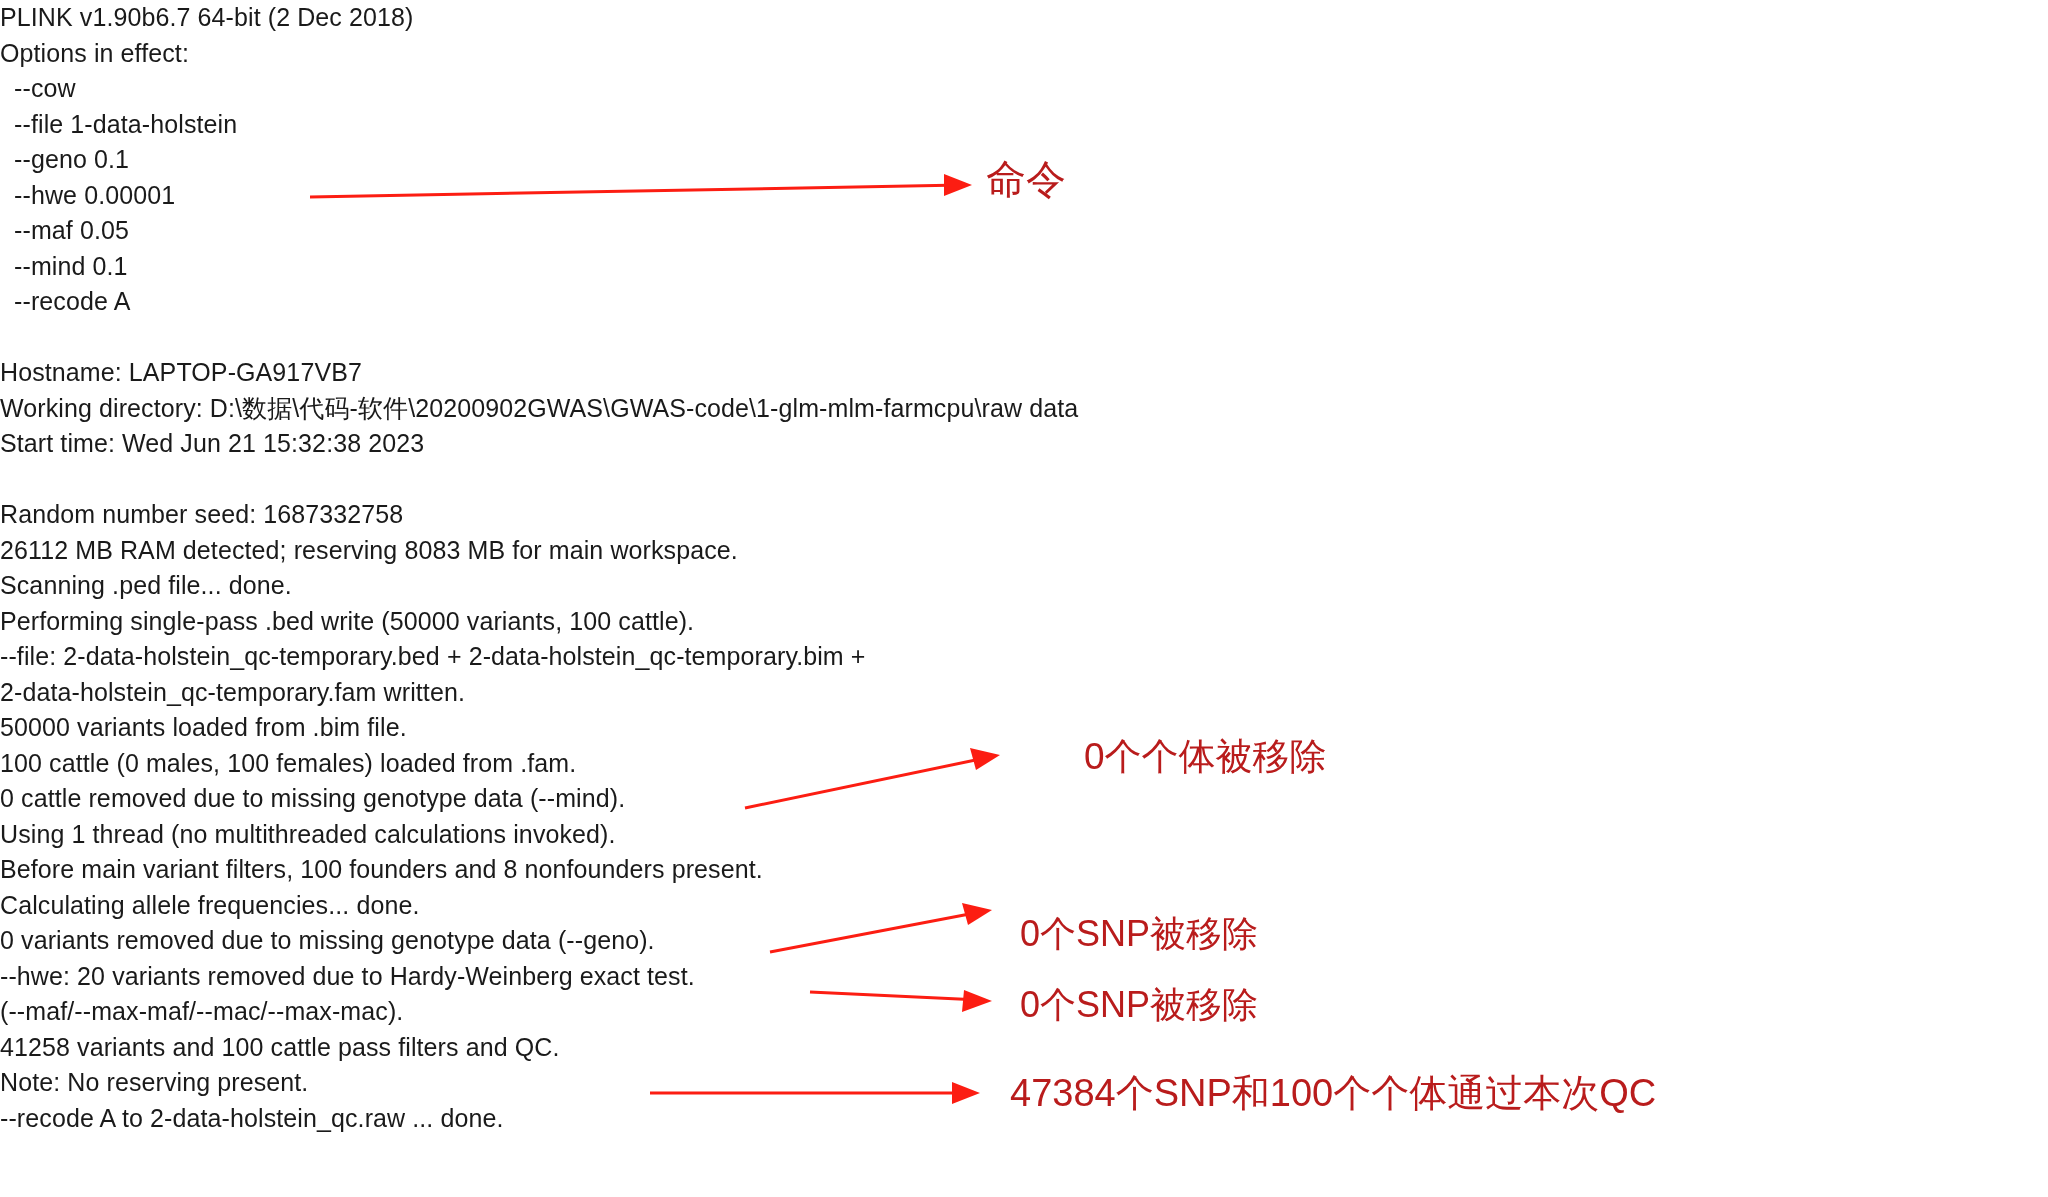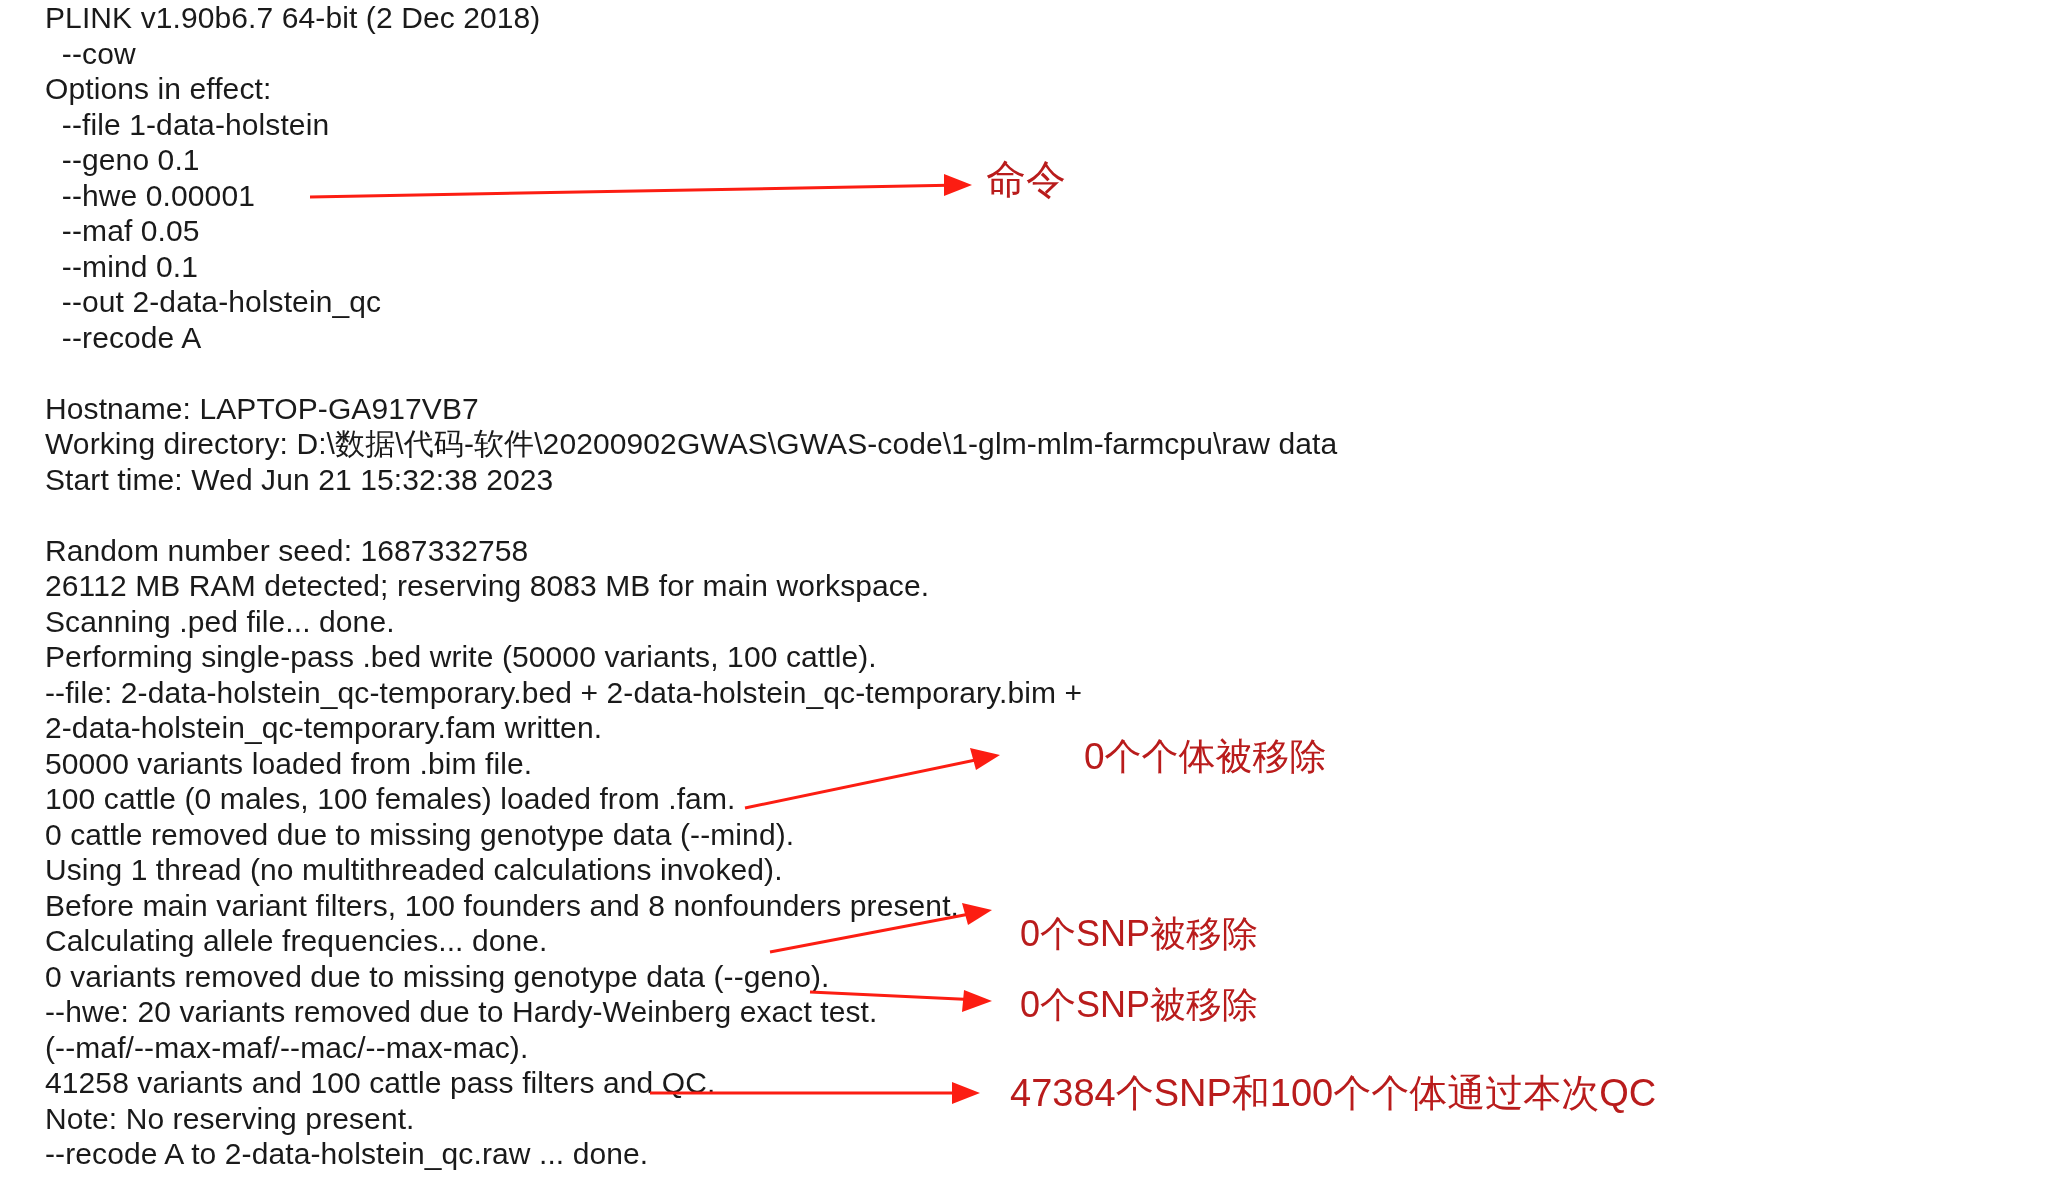--- a/index.html
+++ b/index.html
@@ -15,26 +15,25 @@
     font-family: "Liberation Sans", sans-serif;
   }
   #log {
     position: absolute;
     left: 0px;
     top: 0px;
     width: 1400px;
   }
   .log-line {
     font-family: "Liberation Sans", sans-serif;
-    font-size: 30px;
+    font-size: 25px;
     line-height: 35.5px;
     color: #1a1a1a;
     white-space: pre;
     letter-spacing: 0.1px;
-    margin-left: 45px;
   }
   .log-line.blank {
     color: transparent;
   }
   .annotation {
     position: absolute;
     color: #b91c1c;
     font-family: "Liberation Sans", sans-serif;
     white-space: pre;
   }
@@ -76,28 +75,27 @@
     width: 2048px;
     height: 1197px;
     pointer-events: none;
   }
 </style>
 </head>
 <body>
 
 <div id="log">
   <div class="log-line">PLINK v1.90b6.7 64-bit (2 Dec 2018)</div>
+  <div class="log-line">Options in effect:</div>
   <div class="log-line">  --cow</div>
-  <div class="log-line">Options in effect:</div>
   <div class="log-line">  --file 1-data-holstein</div>
   <div class="log-line">  --geno 0.1</div>
   <div class="log-line">  --hwe 0.00001</div>
   <div class="log-line">  --maf 0.05</div>
   <div class="log-line">  --mind 0.1</div>
-  <div class="log-line">  --out 2-data-holstein_qc</div>
   <div class="log-line">  --recode A</div>
   <div class="log-line blank">&nbsp;</div>
   <div class="log-line">Hostname: LAPTOP-GA917VB7</div>
   <div class="log-line">Working directory: D:\数据\代码-软件\20200902GWAS\GWAS-code\1-glm-mlm-farmcpu\raw data</div>
   <div class="log-line">Start time: Wed Jun 21 15:32:38 2023</div>
   <div class="log-line blank">&nbsp;</div>
   <div class="log-line">Random number seed: 1687332758</div>
   <div class="log-line">26112 MB RAM detected; reserving 8083 MB for main workspace.</div>
   <div class="log-line">Scanning .ped file... done.</div>
   <div class="log-line">Performing single-pass .bed write (50000 variants, 100 cattle).</div>

